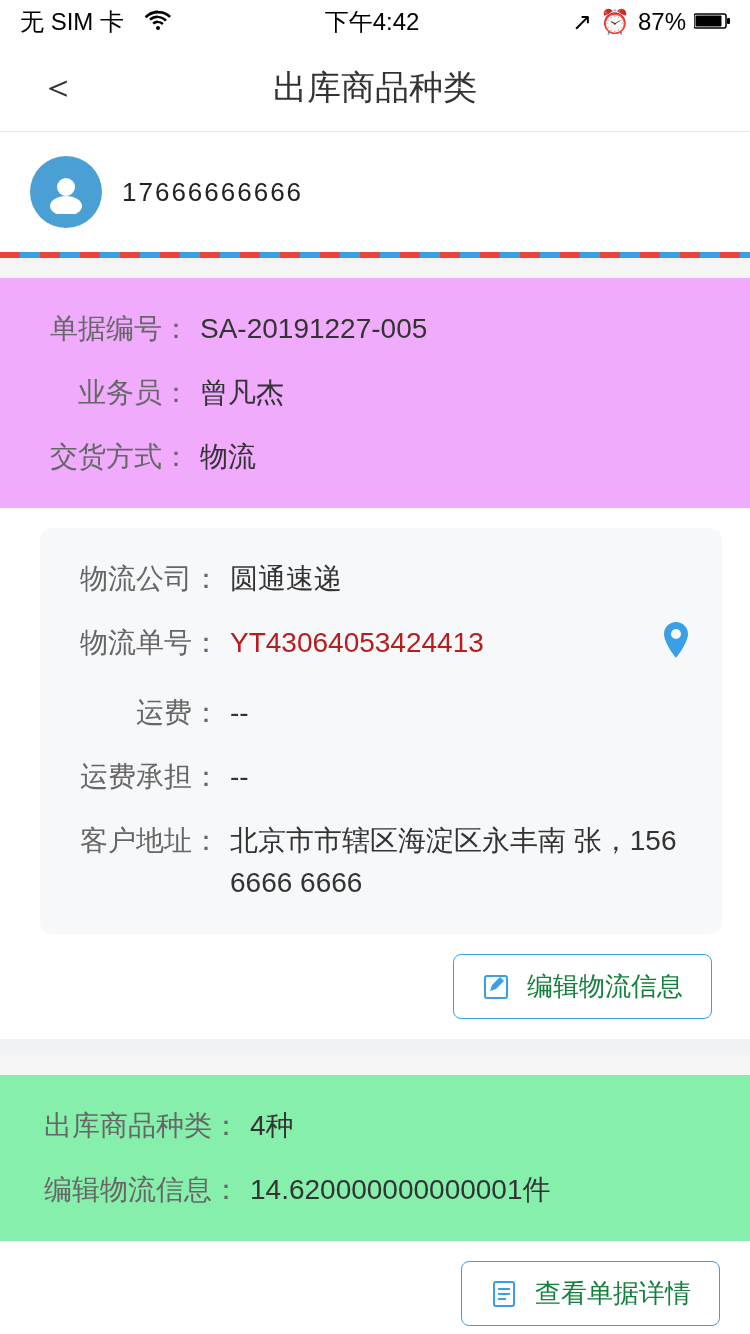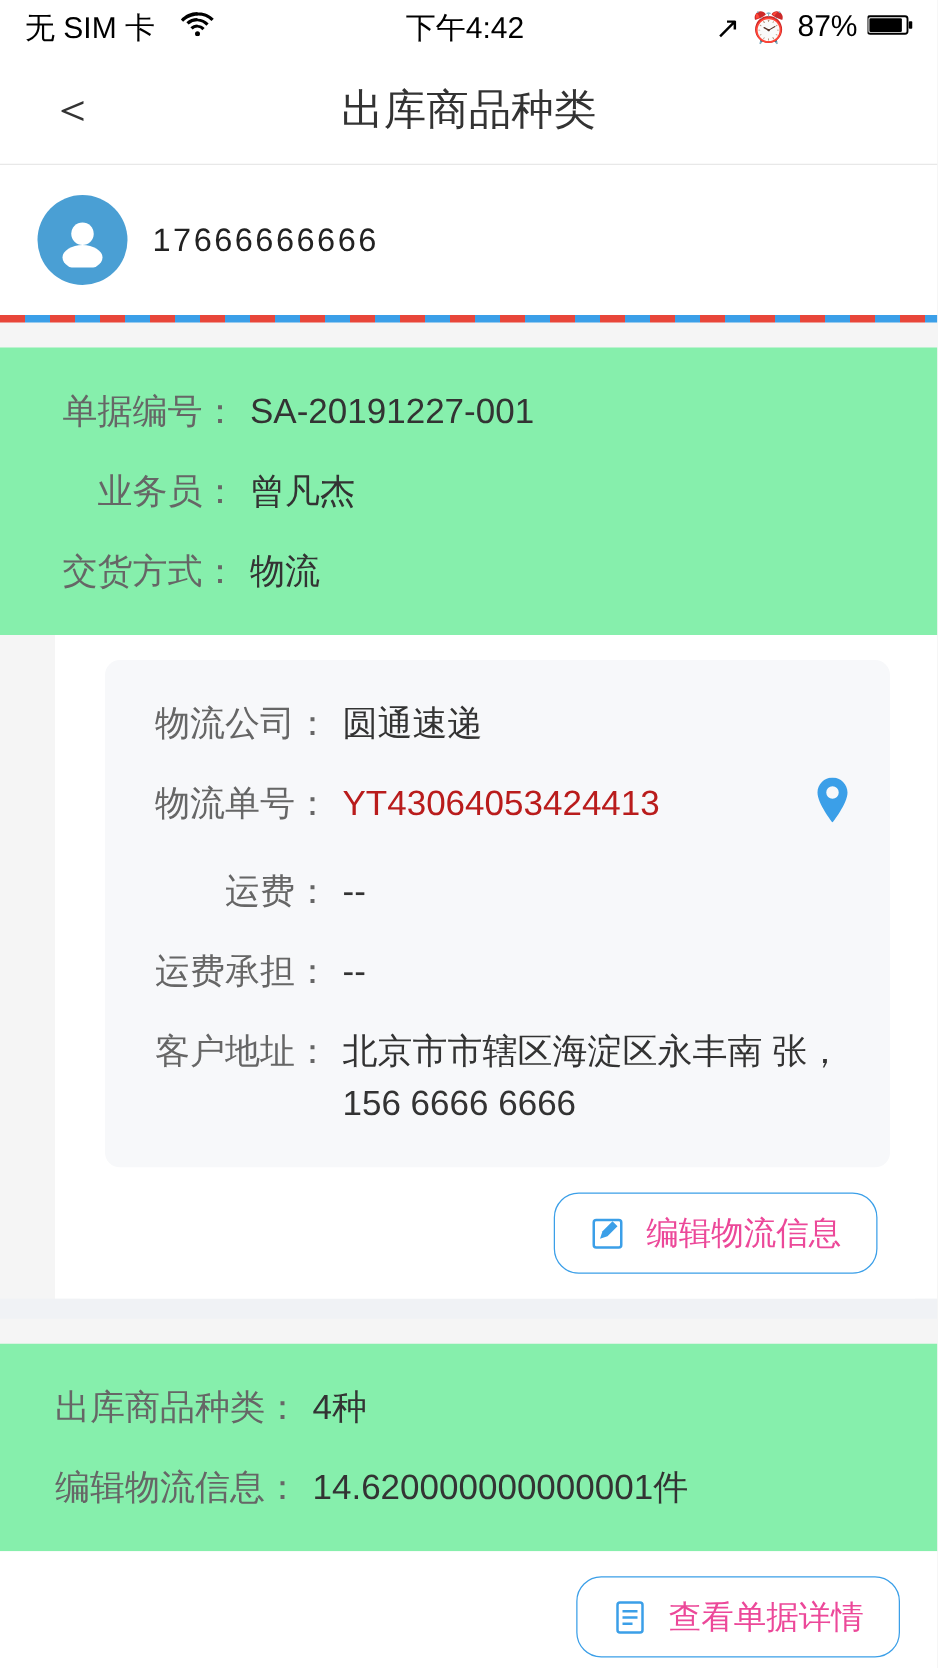--- a/index.html
+++ b/index.html
@@ -83,21 +83,21 @@
     }
     .user-phone {
       font-size: 26px;
       font-weight: 500;
       color: #222;
       letter-spacing: 2px;
     }
 
     
     .section {
-      background: #86efac;
+      background: #f0abfc;
       margin-top: 20px;
       padding: 30px 40px;
     }
 
     .info-row {
       display: flex;
       align-items: flex-start;
       margin-bottom: 22px;
       font-size: 28px;
       line-height: 1.5;
@@ -127,22 +127,22 @@
 
     
     .edit-btn {
       display: flex;
       justify-content: flex-end;
       padding: 20px 30px;
       background: #fff;
     }
     .btn-outline {
       border: 1px solid #3b9fe8;
-      color: #ec4899;
-      border-radius: 20px;
+      color: #15803d;
+      border-radius: 8px;
       padding: 14px 28px;
       font-size: 26px;
       display: flex;
       align-items: center;
       gap: 17px;
       cursor: pointer;
       background: #fff;
     }
 
     
@@ -217,33 +217,33 @@
         </svg>
       </div>
       <span class="user-phone">17666666666</span>
     </div>
 
     <div class="dashed-separator"></div>
 
     <div class="section">
       <div class="info-row">
         <span class="info-label">单据编号：</span>
-        <span class="info-value">SA-20191227-001</span>
+        <span class="info-value">SA-20191227-005</span>
       </div>
       <div class="info-row">
         <span class="info-label">业务员：</span>
         <span class="info-value">曾凡杰</span>
       </div>
       <div class="info-row">
         <span class="info-label">交货方式：</span>
         <span class="info-value">物流</span>
       </div>
     </div>
 
-    <div style="background:#fff; padding: 20px 18px 0 20px; margin-top:0;margin-left:44px;">
+    <div style="background:#fff; padding: 20px 8px 0 20px; margin-top:0;">
       <div class="logistics-card">
         <div class="info-row">
           <span class="info-label">物流公司：</span>
           <span class="info-value">圆通速递</span>
         </div>
         <div class="info-row">
           <span class="info-label">物流单号：</span>
           <span class="info-value blue">YT43064053424413</span>
           <span style="margin-left:10px; color:#3b9fe8;">
             <svg width="32" height="36" viewBox="0 0 32 36" fill="#3b9fe8">

